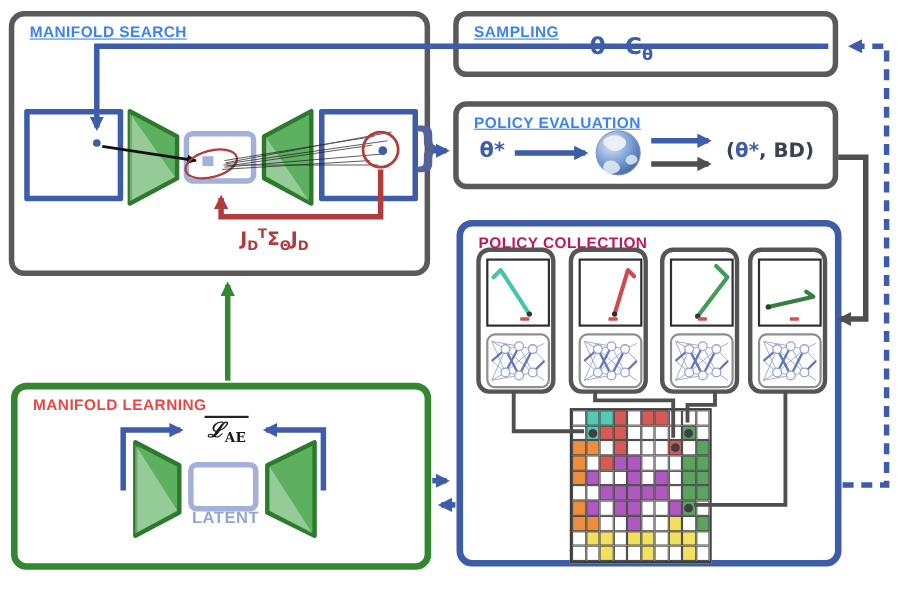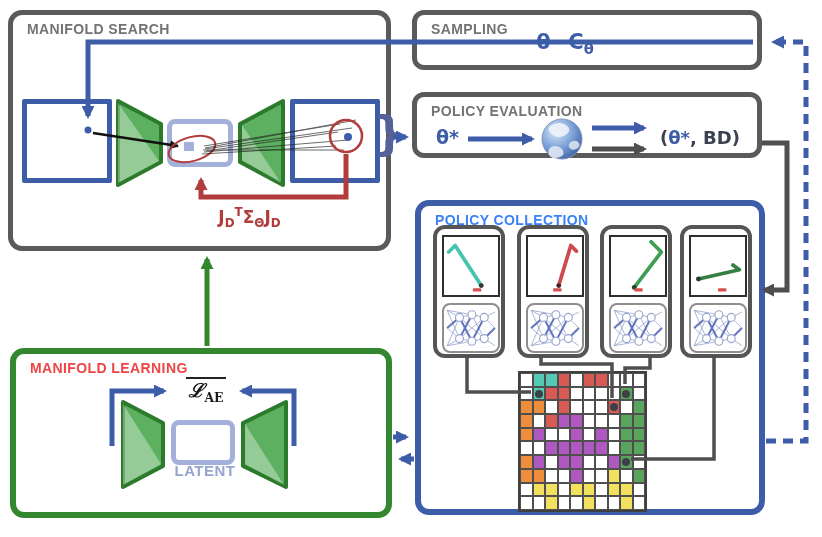--- a/index.html
+++ b/index.html
@@ -3,24 +3,24 @@
 <meta charset="utf-8">
 <style>
   html,body{margin:0;padding:0;background:#fff;}
   .stage{position:relative;width:822px;height:537px;background:#fff;overflow:hidden;
          font-family:"Liberation Sans",sans-serif;}
   .box{position:absolute;background:#fff;box-sizing:border-box;}
   .box-title{position:absolute;top:6px;left:14px;font-weight:bold;font-size:14px;letter-spacing:.4px;}
   
   #ms-box{left:8px;top:10px;width:383px;height:241px;border:5px solid #5a5a5a;border-radius:14px;}
   #sampling-box{left:412px;top:10px;width:350px;height:60px;border:5px solid #5a5a5a;border-radius:12px;}
-  #pe-box{left:412px;top:92px;width:350px;height:66px;border:5px solid #5a5a5a;border-radius:12px;}
+  #pe-box{left:412px;top:92px;width:350px;height:80px;border:5px solid #5a5a5a;border-radius:12px;}
   #pc-box{left:415px;top:200px;width:350px;height:315px;border:6px solid #3d5da8;border-radius:14px;}
   #ml-box{left:10px;top:348px;width:382px;height:170px;border:6px solid #33872f;border-radius:14px;}
-  .t-gray{color:#737373;} .t-blue{color:#3b82f6;} .t-green{color:#ef4444;}
+  .t-gray{color:#3b82f6;text-decoration:underline;} .t-blue{color:#be185d;} .t-green{color:#ef4444;}
   
   .param-square{position:absolute;border:5px solid #3d5da8;background:#fff;box-sizing:border-box;border-radius:2px;}
   #ms-left-square{left:22px;top:99px;width:90px;height:84px;}
   #ms-right-square{left:290px;top:99px;width:90px;height:84px;}
   .latent-box{position:absolute;border:5px solid #a3b1da;background:#fff;box-sizing:border-box;border-radius:8px;}
   #ms-latent{left:167px;top:119px;width:66px;height:48px;}
   #ml-latent{left:171px;top:420px;width:64px;height:45px;}
   
   .f{position:absolute;font-weight:bold;}
   #sampling-formula{left:480px;top:30px;width:170px;text-align:center;font-size:21px;color:#3d5da8;

